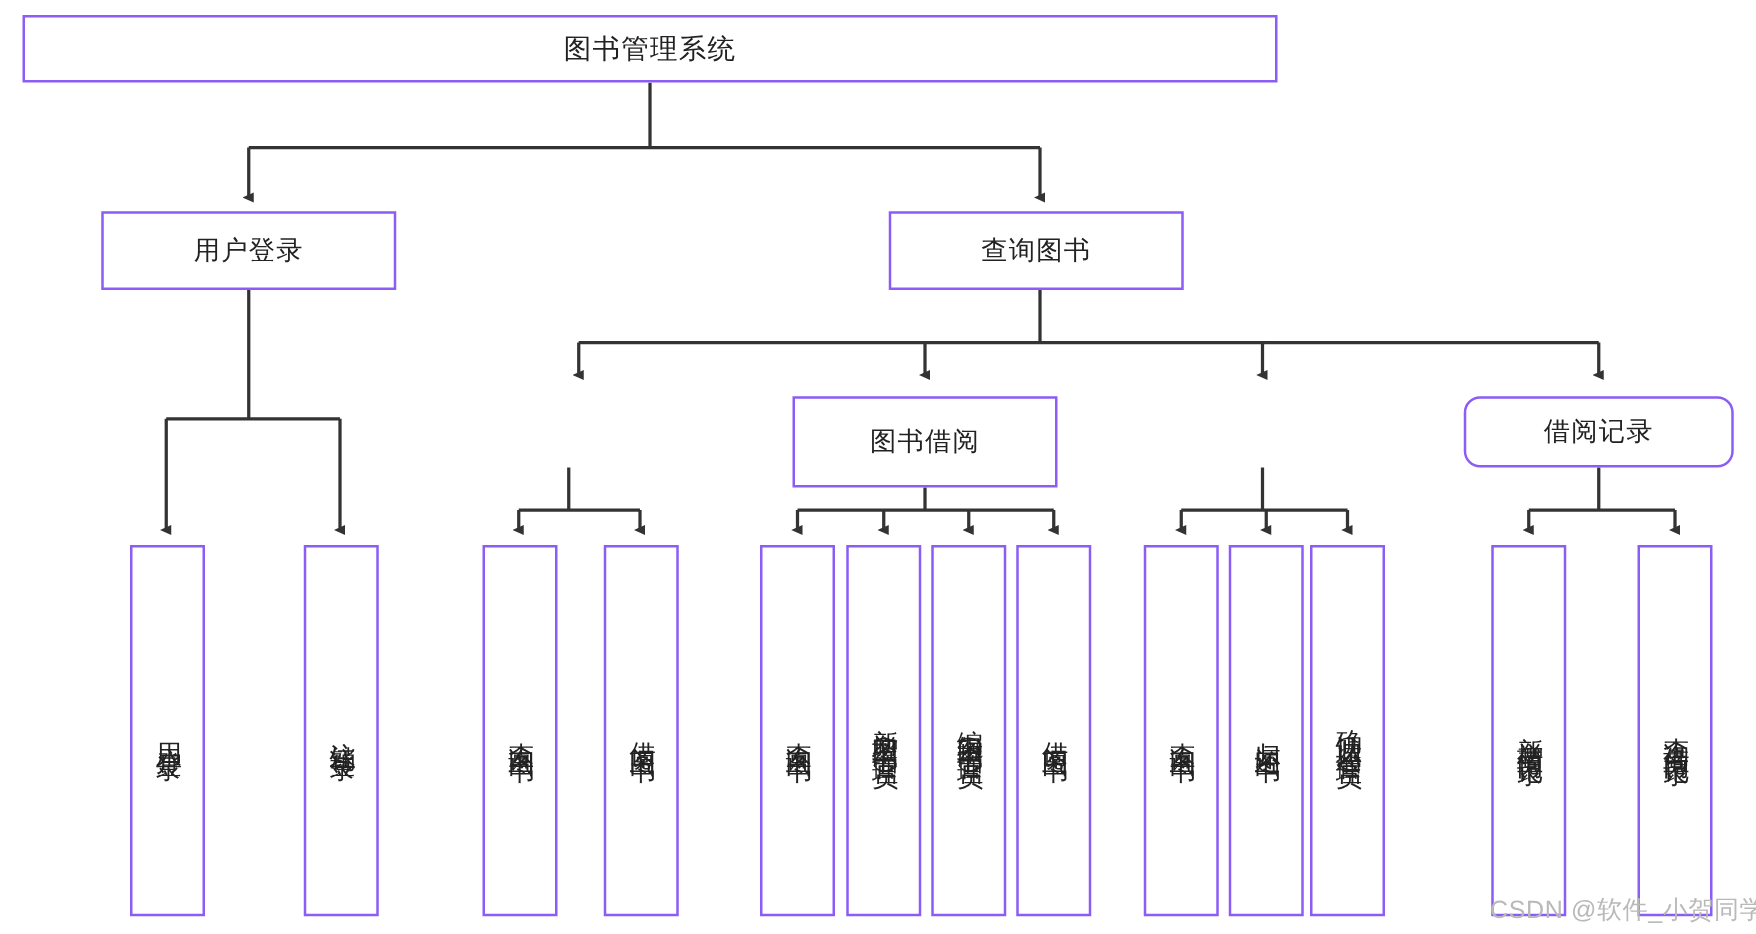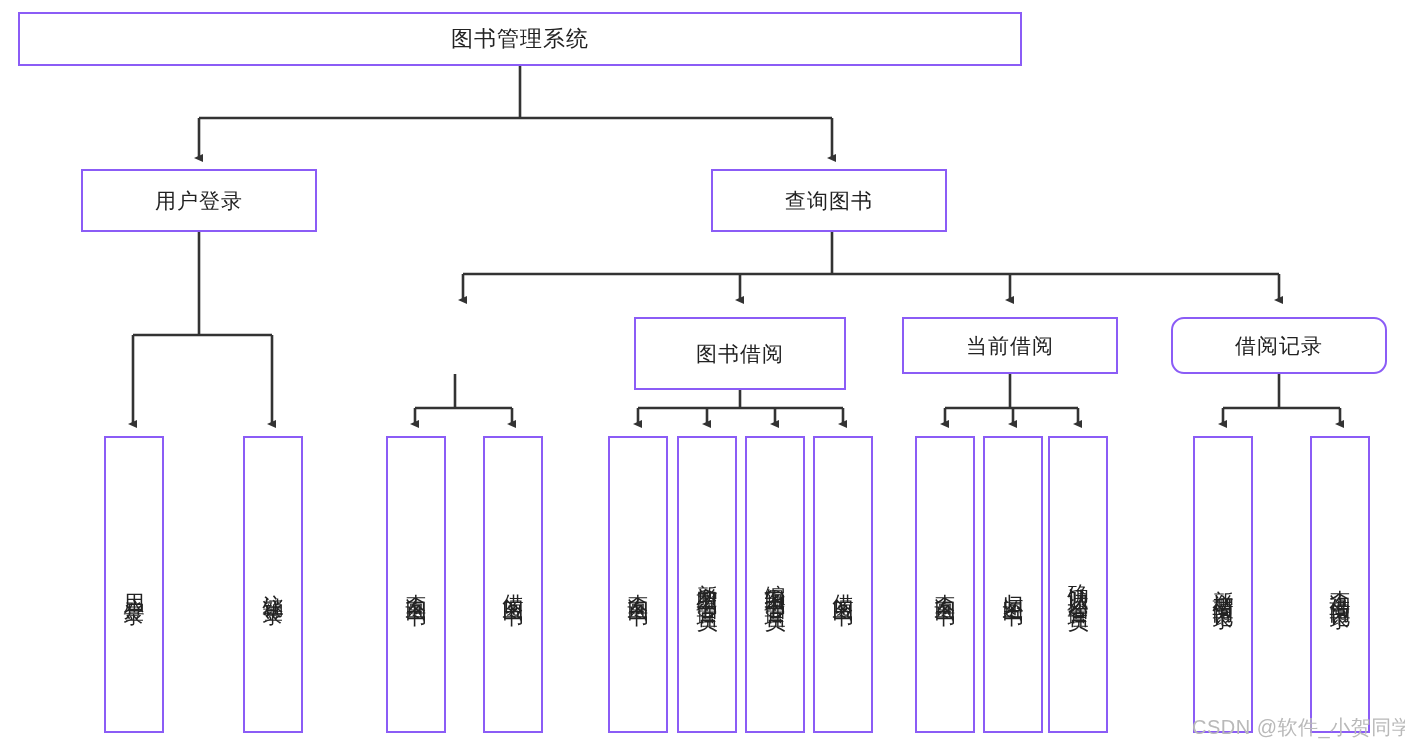--- a/index.html
+++ b/index.html
@@ -124,23 +124,20 @@
 
   <div class="node h" style="left:711px; top:169px; width:236px; height:63px;">
     <span>查询图书</span>
   </div>
 
 
   <div class="node h" style="left:634px; top:317px; width:212px; height:73px;">
     <span>图书借阅</span>
   </div>
 
-  <div class="node h" style="left:902px; top:317px; width:216px; height:57px;">
-    <span>当前借阅</span>
-  </div>
 
   <div class="node h" style="left:1171px; top:317px; width:216px; height:57px;border-radius:13px;">
     <span>借阅记录</span>
   </div>
 
   <div class="node v" style="left:104px; top:436px; width:60px; height:297px;">
     <span class="vtext">用户登录</span>
   </div>
   <div class="node v" style="left:243px; top:436px; width:60px; height:297px;">
     <span class="vtext">注销登录</span>

